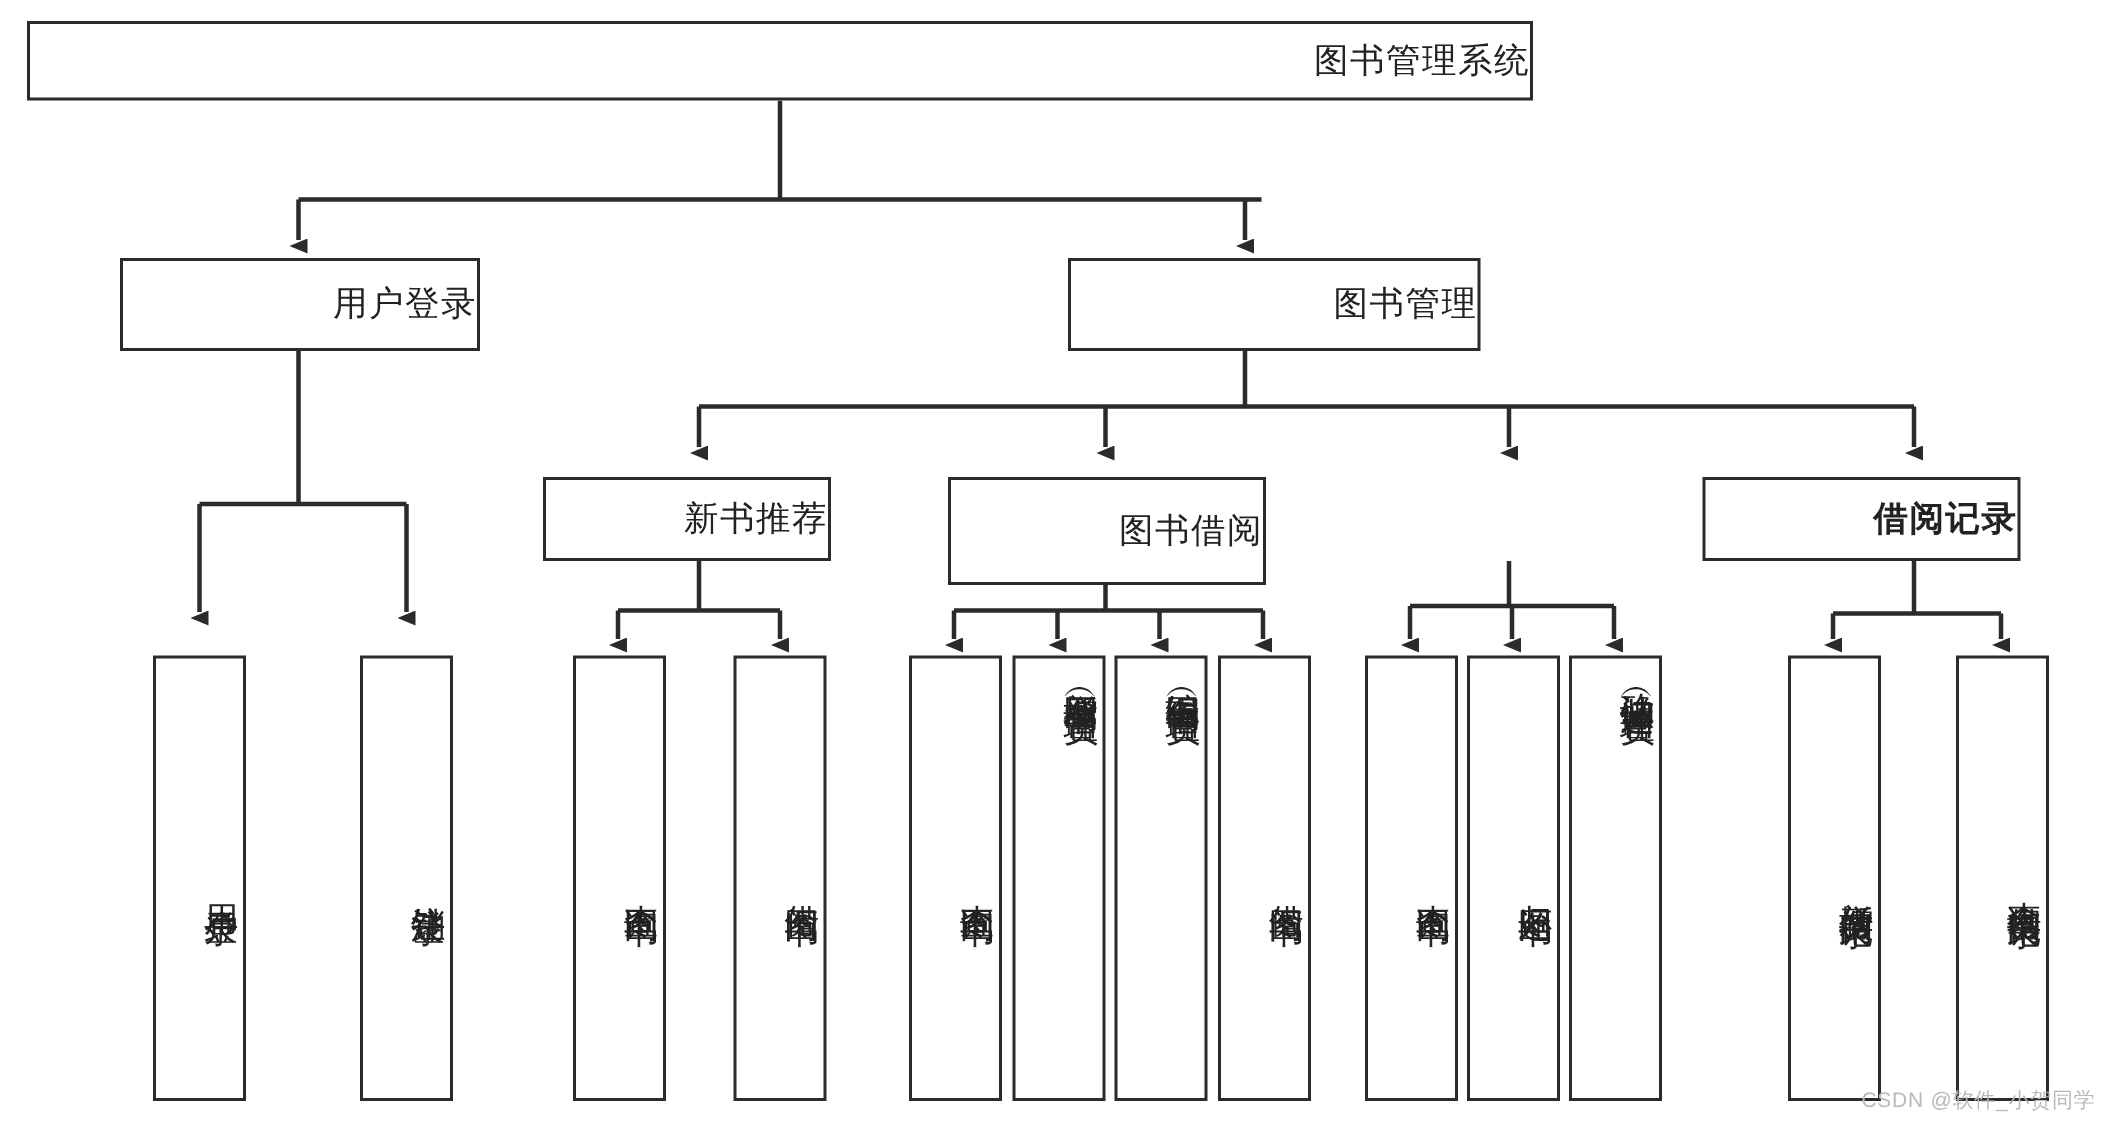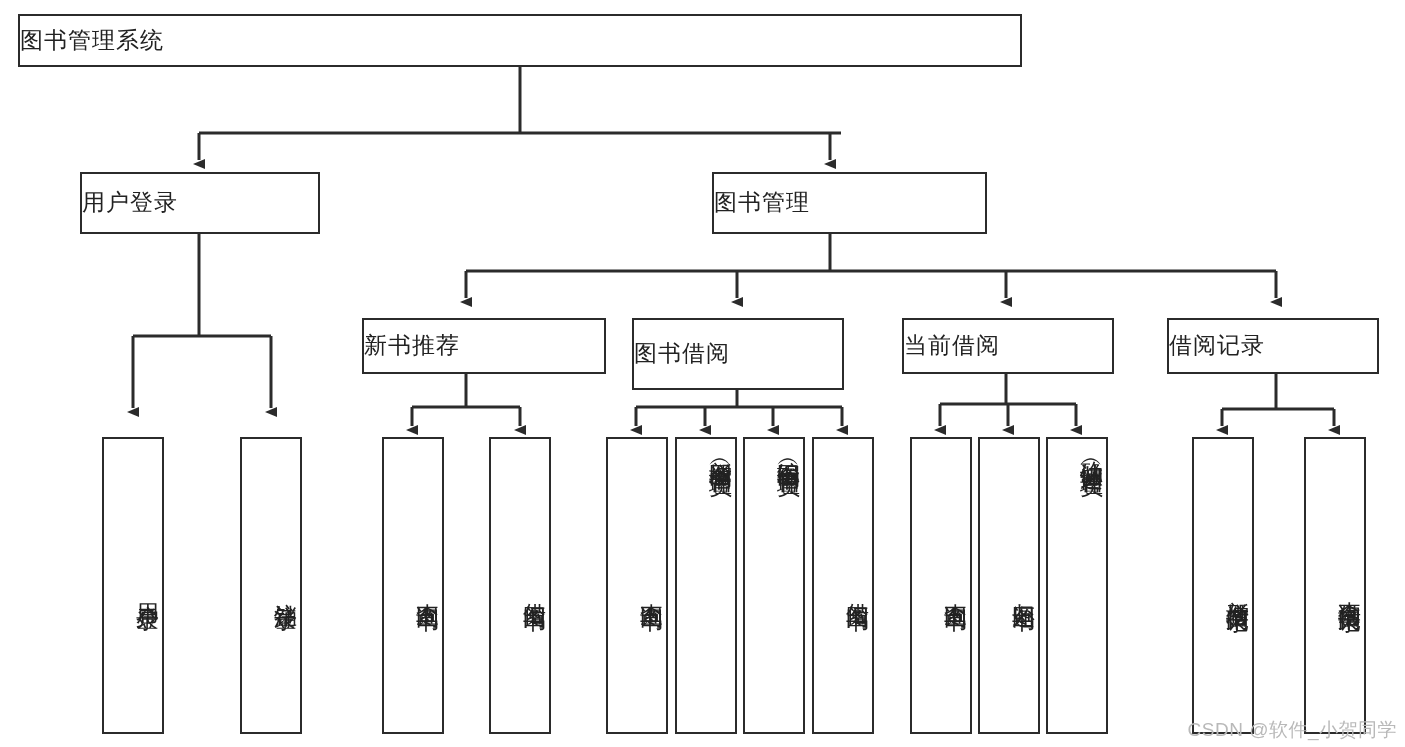--- a/index.html
+++ b/index.html
@@ -26,21 +26,21 @@
     height: 747px;
     pointer-events: none;
   }
   .node {
     position: absolute;
     box-sizing: border-box;
     background: #ffffff;
     border: 2px solid #2b2b2b;
     display: flex;
     align-items: center;
-    justify-content: flex-start;
+    justify-content: flex-end;
     color: #222222;
     z-index: 2;
   }
   .node.horizontal {
     font-size: 23px;
     letter-spacing: 1px;
     line-height: 1.2;
   }
   .node.vertical {
     writing-mode: vertical-rl;
@@ -58,21 +58,21 @@
     white-space: nowrap;
   }
   .node.vertical.topset {
     justify-content: flex-start;
     padding-top: 4px;
   }
   #watermark {
     position: absolute;
     right: 8px;
     bottom: 4px;
-    font-size: 19px;
+    font-size: 14px;
     color: #b9b9b9;
     letter-spacing: 0.5px;
     z-index: 5;
     white-space: nowrap;
   }
 </style>
 </head>
 <body>
 
 <div id="diagram-root">
@@ -131,30 +131,27 @@
     <span>图书管理系统</span>
   </div>
 
   <div class="node horizontal" style="left:80px; top:172px; width:240px; height:62px;">
     <span>用户登录</span>
   </div>
   <div class="node horizontal" style="left:712px; top:172px; width:275px; height:62px;">
     <span>图书管理</span>
   </div>
 
-  <div class="node horizontal" style="left:362px; top:318px; width:244px; height:56px;">
+  <div class="node horizontal" style="left:362px; top:318px; width:192px; height:56px;">
     <span>新书推荐</span>
   </div>
   <div class="node horizontal" style="left:632px; top:318px; width:212px; height:72px;">
     <span>图书借阅</span>
   </div>
-  <div class="node horizontal" style="left:902px; top:318px; width:212px; height:56px;">
-    <span>当前借阅</span>
-  </div>
-  <div class="node horizontal" style="left:1167px; top:318px; width:212px; height:56px;">
+  <div class="node horizontal" style="left:1135px; top:318px; width:212px; height:56px;font-weight:bold;">
     <span>借阅记录</span>
   </div>
 
   <div class="node vertical" style="left:102px; top:437px; width:62px; height:297px;">
     <span class="vtext">用户登录</span>
   </div>
   <div class="node vertical" style="left:240px; top:437px; width:62px; height:297px;">
     <span class="vtext">注销登录</span>
   </div>
 

